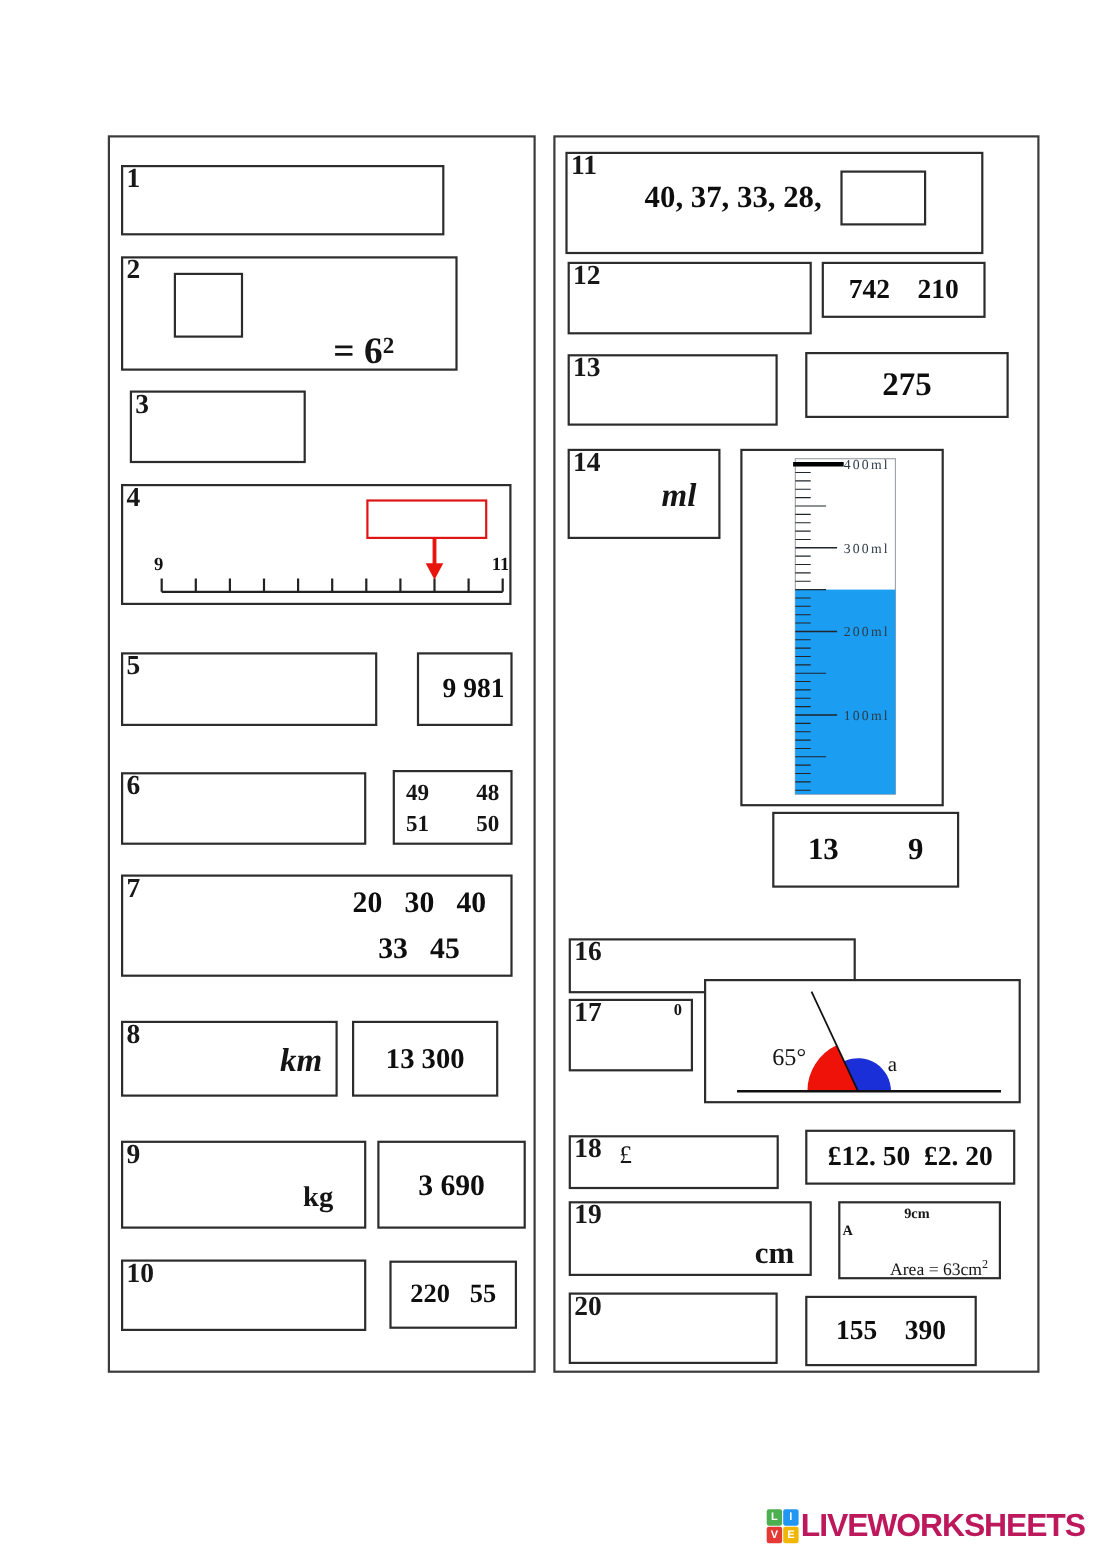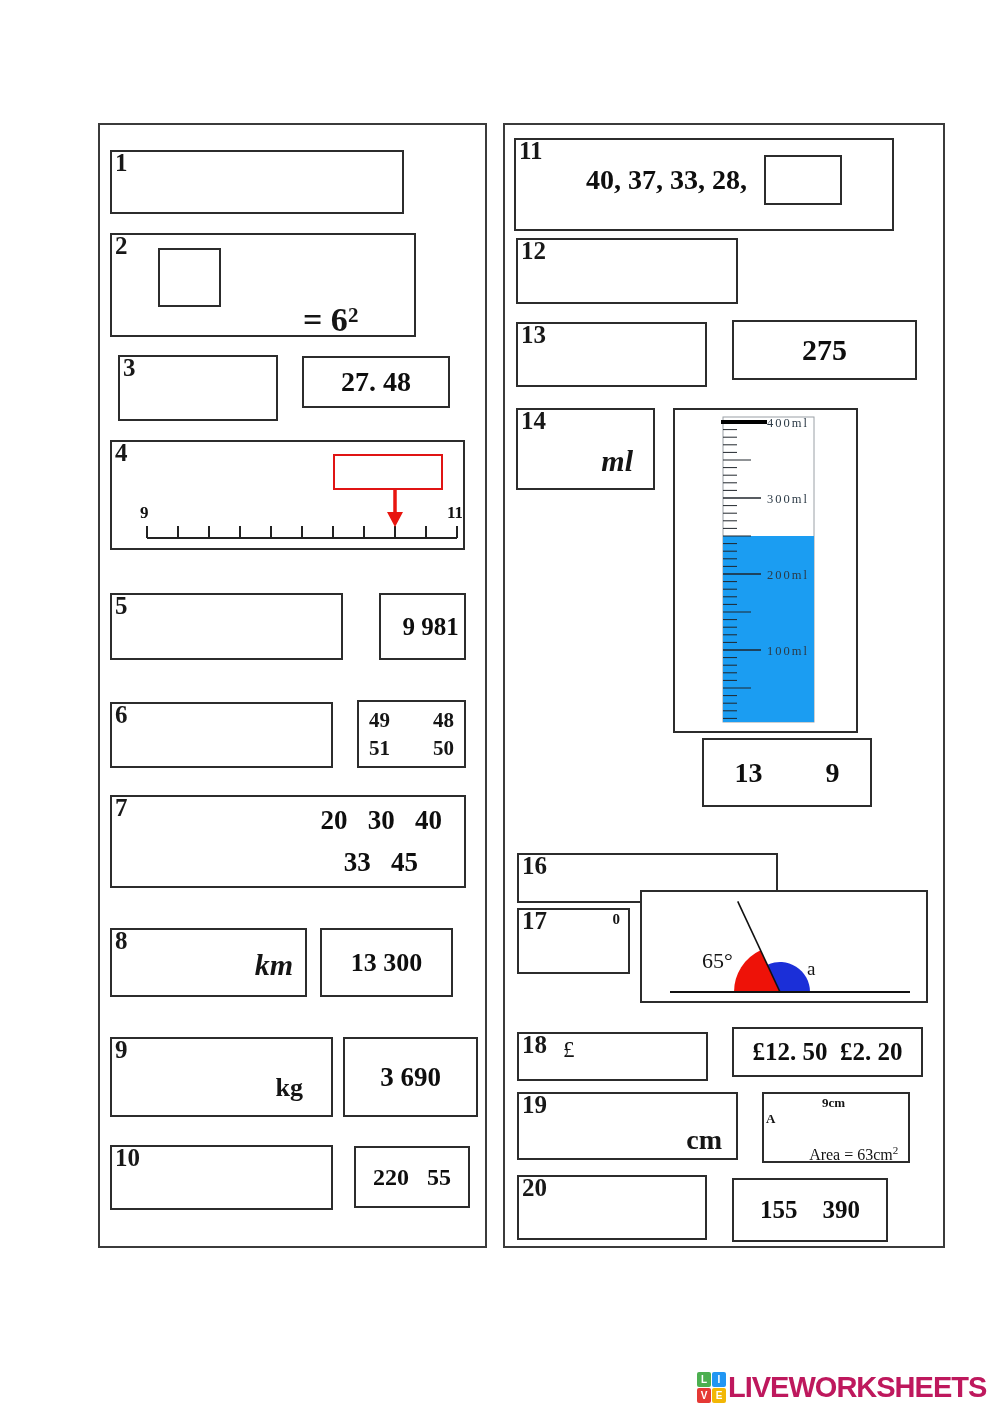--- a/index.html
+++ b/index.html
@@ -41,23 +41,20 @@
     <span class="qnum">2</span>
     <div class="smallbox" style="left:46px;top:13px;width:63px;height:59px;"></div>
     <span class="lbl expr" style="left:140px;top:28px;">
       <span>= 6</span><sup>2</sup>
     </span>
   </div>
 
   <div class="box" style="left:118px;top:355px;width:160px;height:66px;">
     <span class="qnum">3</span>
   </div>
-  <div class="box center" style="left:302px;top:356px;width:148px;height:52px;">
-    <span class="ans" style="font-size:28px;">27. 48</span>
-  </div>
 
   <div class="box" style="left:110px;top:440px;width:355px;height:110px;">
     <span class="qnum">4</span>
     <svg id="ruler-svg" width="350" height="105" viewBox="0 0 350 105">
         <line x1="35" y1="96" x2="345" y2="96" stroke="#222" stroke-width="2"></line>
         <line x1="35" y1="84" x2="35" y2="96" stroke="#222" stroke-width="2"></line>
         <line x1="66" y1="84" x2="66" y2="96" stroke="#222" stroke-width="2"></line>
         <line x1="97" y1="84" x2="97" y2="96" stroke="#222" stroke-width="2"></line>
         <line x1="128" y1="84" x2="128" y2="96" stroke="#222" stroke-width="2"></line>
         <line x1="159" y1="84" x2="159" y2="96" stroke="#222" stroke-width="2"></line>
@@ -127,31 +124,34 @@
 
   <div class="box" style="left:514px;top:138px;width:380px;height:93px;">
     <span class="qnum">11</span>
     <span class="lbl ans" style="left:70px;top:24px;font-size:28px;">40, 37, 33, 28,</span>
     <div class="smallbox" style="left:248px;top:15px;width:78px;height:50px;"></div>
   </div>
 
   <div class="box" style="left:516px;top:238px;width:222px;height:66px;">
     <span class="qnum">12</span>
   </div>
+  <div class="box center" style="left:747px;top:238px;width:149px;height:51px;">
+    <span class="ans" style="font-size:25px;">742    210</span>
+  </div>
 
   <div class="box" style="left:516px;top:322px;width:191px;height:65px;">
     <span class="qnum">13</span>
   </div>
   <div class="box center" style="left:732px;top:320px;width:185px;height:60px;">
     <span class="ans" style="font-size:30px;">275</span>
   </div>
 
   <div class="box" style="left:516px;top:408px;width:139px;height:82px;">
     <span class="qnum">14</span>
-    <span class="lbl unit-italic" style="right:20px;top:24px;font-size:30px;margin-top:10px;">ml</span>
+    <span class="lbl unit-italic" style="right:20px;top:24px;font-size:30px;">ml</span>
   </div>
   <div class="box" style="left:673px;top:408px;width:185px;height:325px;">
     <svg id="cylinder-svg" width="180" height="320" viewBox="0 0 180 320">
         <rect x="48" y="7" width="91" height="305" fill="#fff" stroke="#9aa0a6" stroke-width="1"></rect>
         <rect x="48" y="126" width="91" height="186" fill="#1b9df2"></rect>
         <line x1="48" y1="308.4" x2="62" y2="308.4" stroke="#20262c" stroke-width="1"></line>
         <line x1="48" y1="300.8" x2="62" y2="300.8" stroke="#20262c" stroke-width="1"></line>
         <line x1="48" y1="293.2" x2="62" y2="293.2" stroke="#20262c" stroke-width="1"></line>
         <line x1="48" y1="285.6" x2="62" y2="285.6" stroke="#20262c" stroke-width="1"></line>
         <line x1="48" y1="278" x2="76" y2="278" stroke="#20262c" stroke-width="1"></line>

